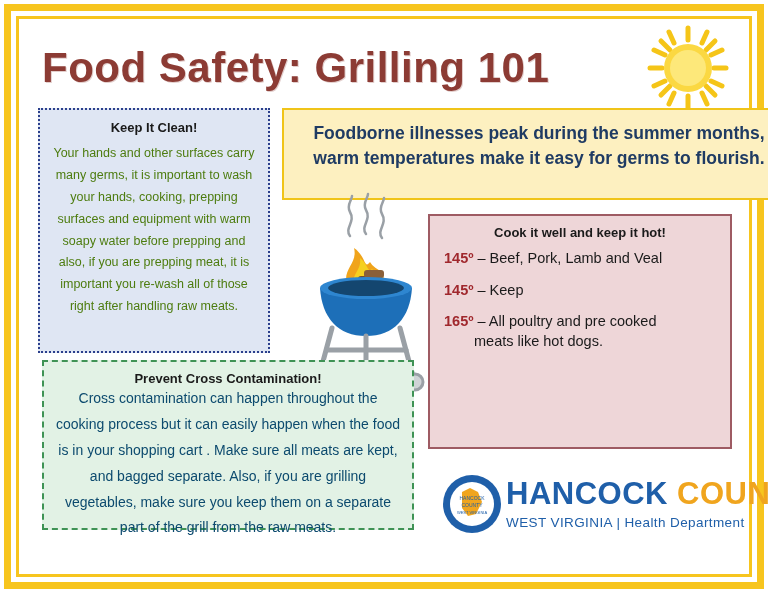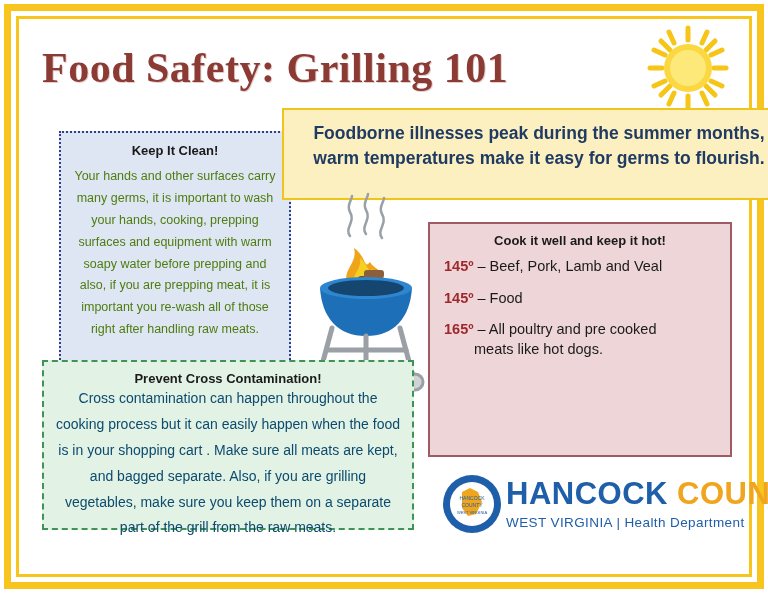--- a/index.html
+++ b/index.html
@@ -45,41 +45,40 @@
     top: 2px;
     width: 92px;
     height: 88px;
   }
 
   
   .title {
     position: absolute;
     left: 18px;
     top: 22px;
-    font-family: Liberation Serif, serif;
+    font-family: Liberation Sans, sans-serif;
     font-size: 42px;
     font-weight: bold;
     color: #8c3b34;
     letter-spacing: 0.5px;
     white-space: nowrap;
     text-shadow: 1px 1px 0 rgba(140,59,52,0.25);
   }
 
   
   .box-clean {
     position: absolute;
-    left: 35px;
+    left: 14px;
     top: 86px;
     width: 232px;
     height: 245px;
     background: #dfe6f3;
     border: 2px dotted #2b3f8c;
     box-sizing: border-box;
     padding: 10px 12px;
-    margin-top: 23px;
   }
   .box-clean .hdr {
     text-align: center;
     font-size: 13px;
     font-weight: bold;
     color: #1a1a1a;
     margin-bottom: 8px;
   }
   .box-clean .body {
     font-size: 12.5px;
@@ -105,21 +104,21 @@
     font-weight: bold;
     line-height: 1.45;
     color: #1f3b63;
     text-align: center;
   }
 
   
   .box-temp {
     position: absolute;
     left: 404px;
-    top: 200px;
+    top: 192px;
     width: 304px;
     height: 235px;
     background: #eed6d8;
     border: 2px solid #9e5b63;
     box-sizing: border-box;
     padding: 9px 12px;
   }
   .box-temp .hdr {
     text-align: center;
     font-size: 13px;
@@ -297,21 +296,21 @@
     <div class="box-temp">
       <div class="hdr">Cook it well and keep it hot!</div>
 
       <div class="temp-row">
         <span class="deg">145º</span>
         <span class="txt">– Beef, Pork, Lamb and Veal</span>
       </div>
 
       <div class="temp-row">
         <span class="deg">145º</span>
-        <span class="txt">– Food</span>
+        <span class="txt">– Keep</span>
       </div>
 
 
       <div class="temp-row">
         <span class="deg">165º</span>
         <span class="txt">– All poultry and pre cooked</span>
         <span class="cont">meats like hot dogs.</span>
       </div>
     </div>
 

